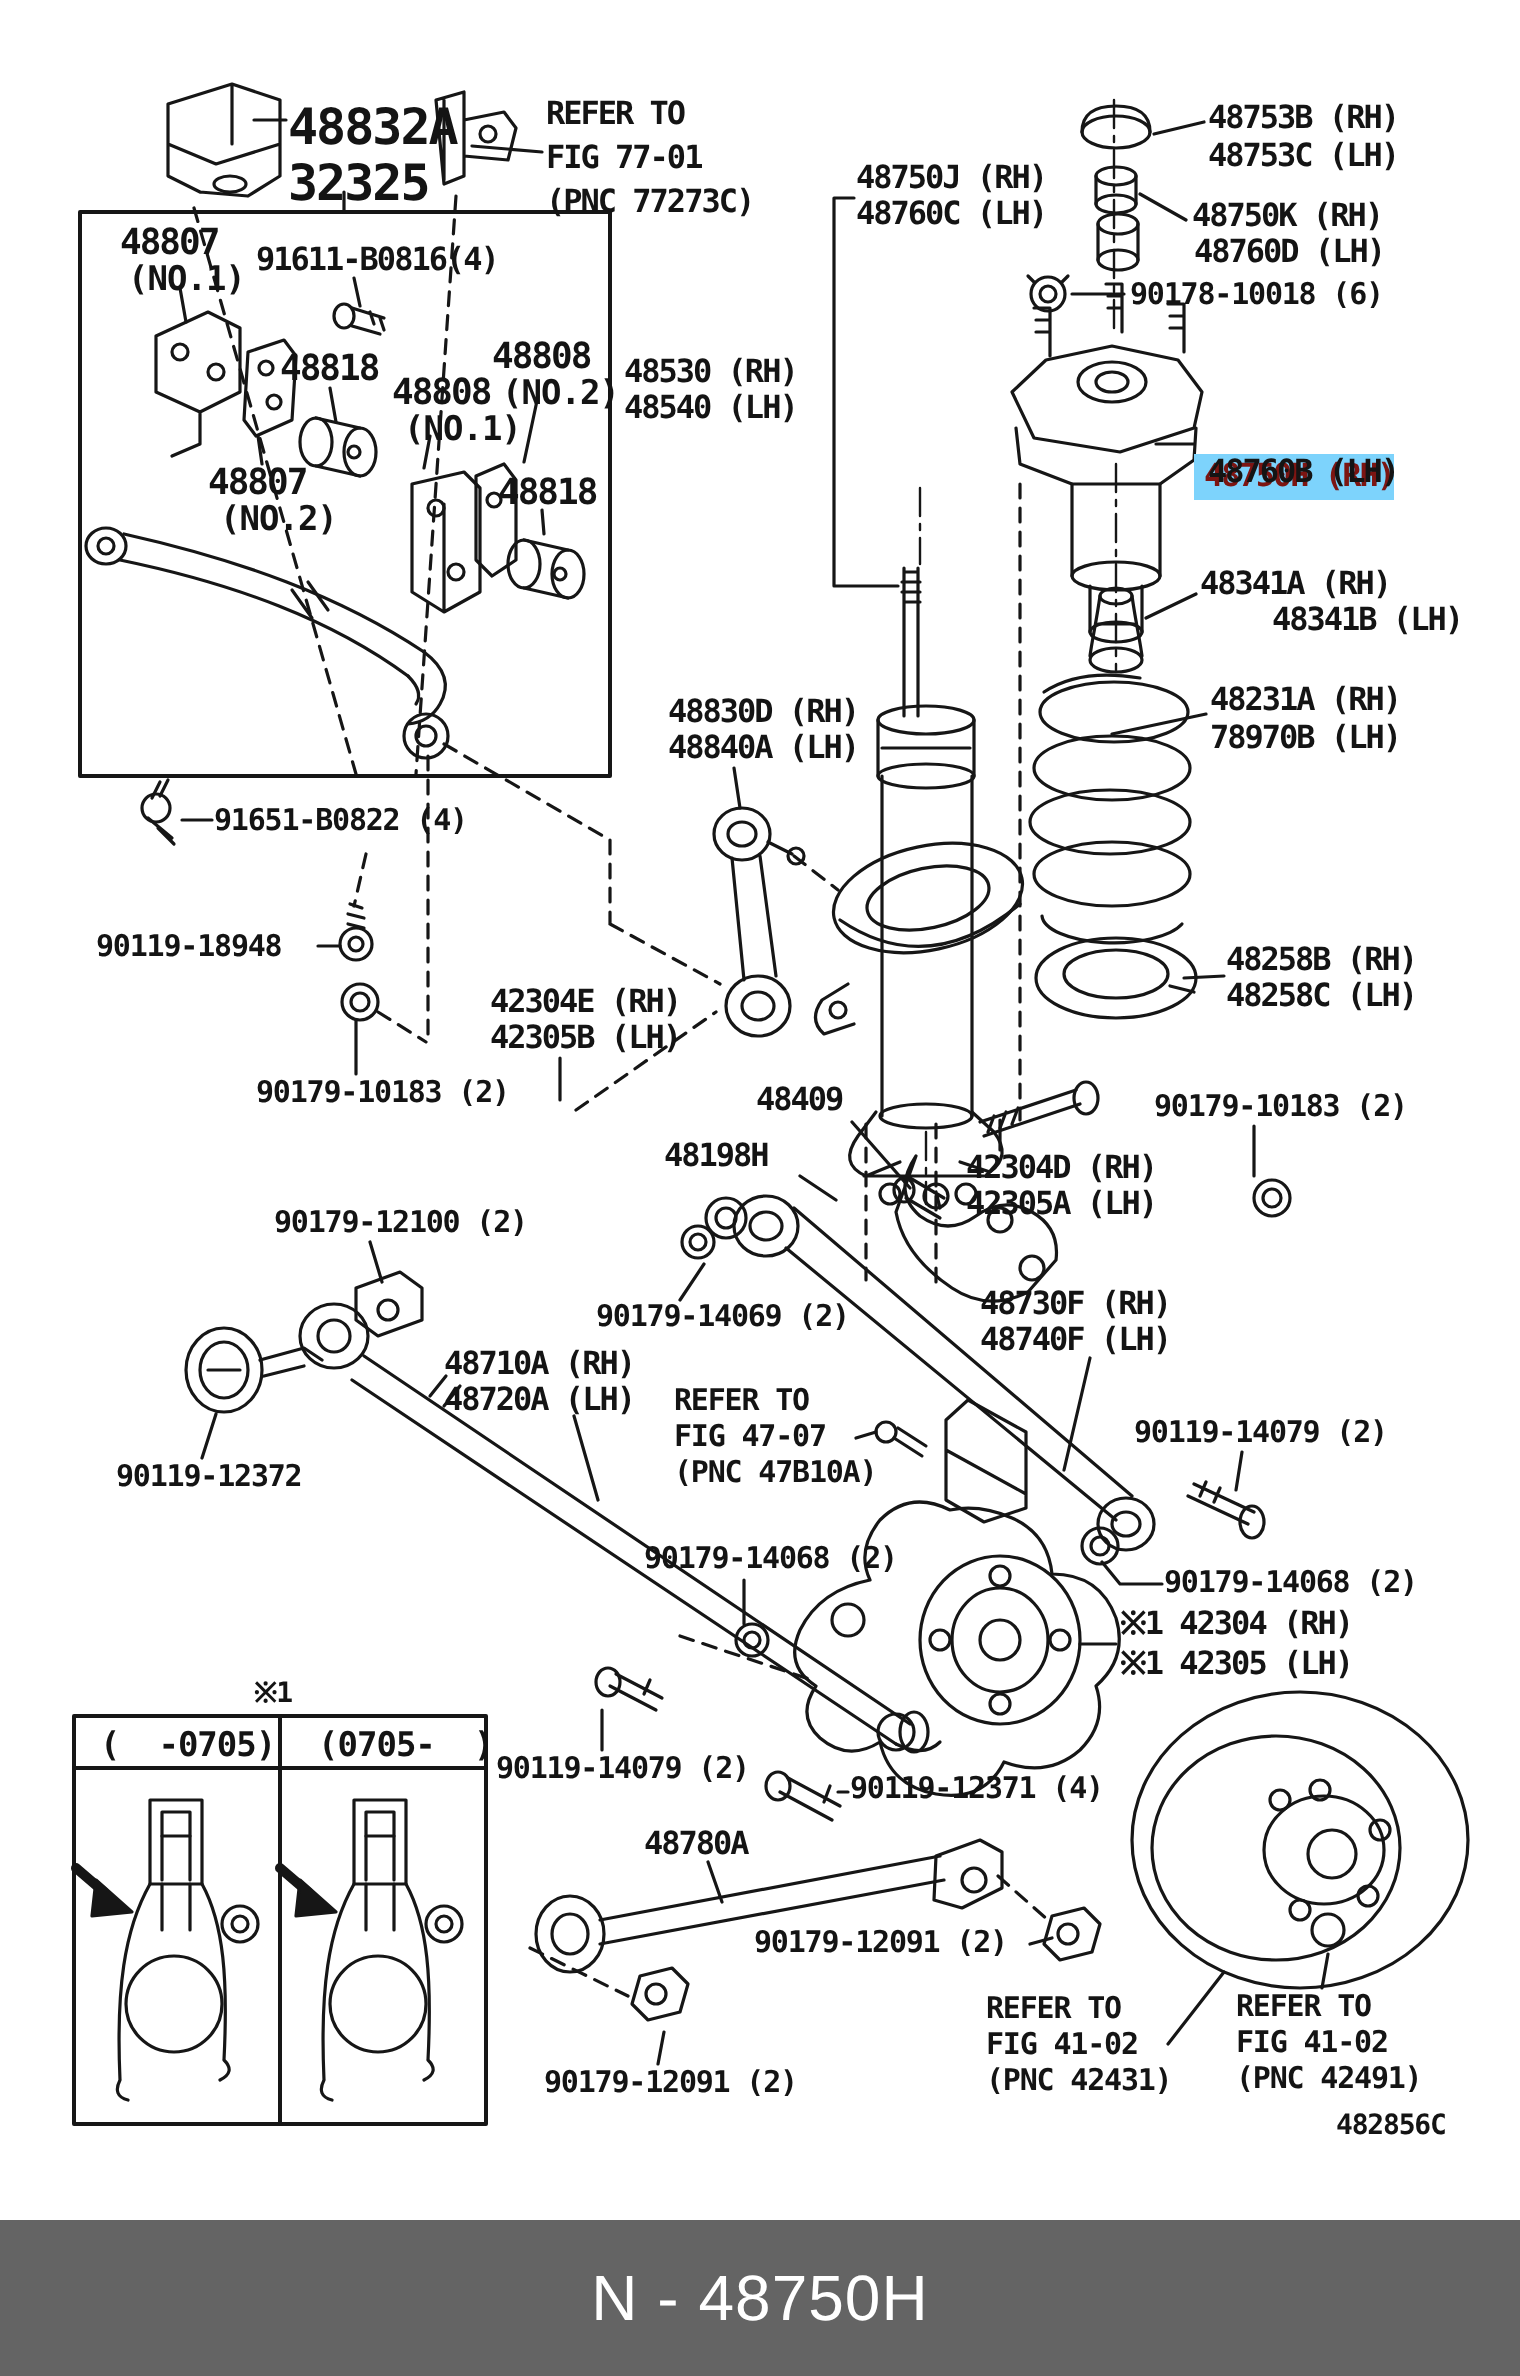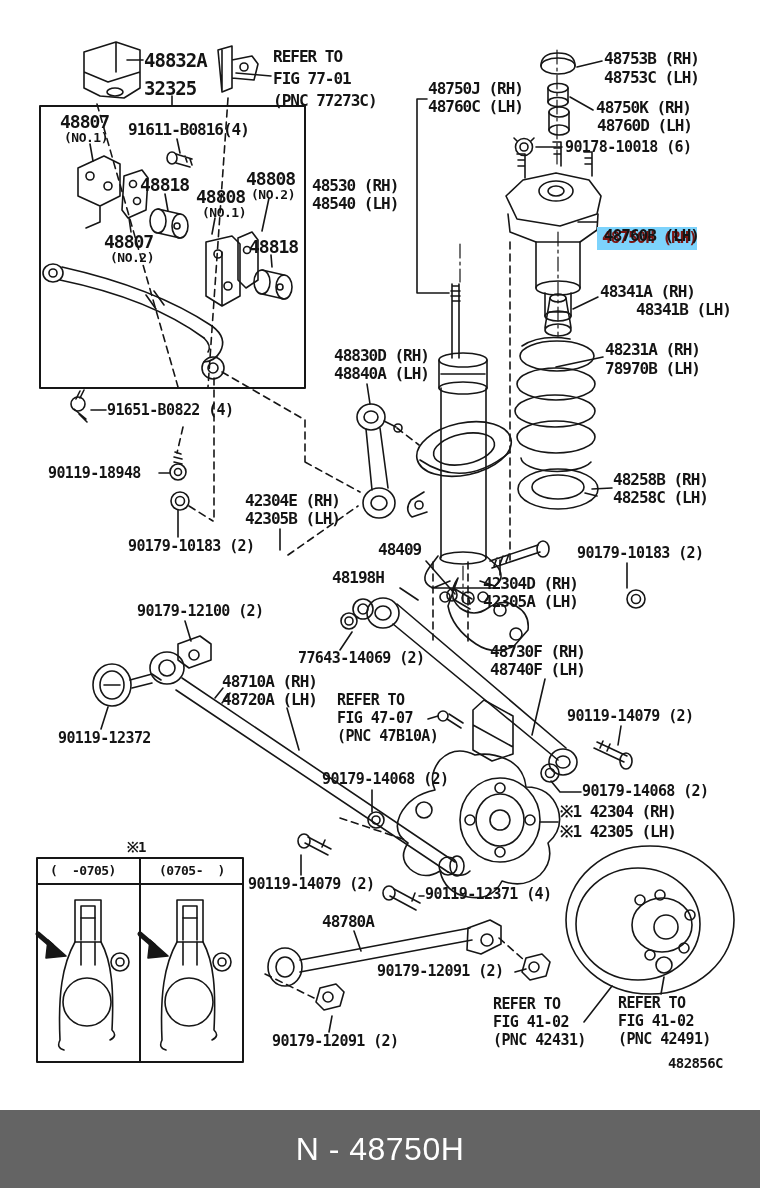--- a/index.html
+++ b/index.html
@@ -1,25 +1,25 @@
 <!DOCTYPE html>
 <html><head>
 <meta charset="utf-8">
 <style>
   html,body{margin:0;padding:0;background:#fff;}
   #stage{position:relative;width:760px;height:1188px;background:#fff;overflow:hidden;
          font-family:"DejaVu Sans Mono",monospace;}
   svg{position:absolute;left:0;top:0;}
   .lbl{position:absolute;font:bold 15px/1.12 "DejaVu Sans Mono",monospace;color:#141414;
        letter-spacing:-0.6px;white-space:pre;}
-  .s13{font-size:13px;letter-spacing:-0.5px;}
+  .s13{font-size:17px;letter-spacing:-0.5px;}
   .s14{font-size:14px;}
   .s16{font-size:16px;letter-spacing:-1px;}
   .s18{font-size:18px;letter-spacing:-1px;}
-  .s19{font-size:19px;letter-spacing:-1px;}
+  .s19{font-size:25px;letter-spacing:-1px;}
   .hl{background:#7dd3fc;color:#7c1512;padding:2px 0 3px 5px;margin-top:27px;}
   .footer{position:absolute;left:0;top:1110px;width:760px;height:78px;background:#646464;
           display:flex;align-items:center;justify-content:center;gap:44px;}
   .footer span{color:#fff;font:400 32px/1 "Liberation Sans",sans-serif;letter-spacing:0.5px;}
 </style>
 </head>
 <body>
 
 <div id="stage">
 
@@ -365,21 +365,21 @@
   <div class="lbl" style="left:48px;top:465px">90119-18948</div>
   <div class="lbl" style="left:128px;top:538px">90179-10183 (2)</div>
   <div class="lbl s16" style="left:245px;top:492px">42304E (RH)</div>
   <div class="lbl s16" style="left:245px;top:510px">42305B (LH)</div>
   <div class="lbl s16" style="left:378px;top:541px">48409</div>
   <div class="lbl s16" style="left:332px;top:569px">48198H</div>
   <div class="lbl s16" style="left:483px;top:575px">42304D (RH)</div>
   <div class="lbl s16" style="left:483px;top:593px">42305A (LH)</div>
   <div class="lbl" style="left:577px;top:545px">90179-10183 (2)</div>
   <div class="lbl" style="left:137px;top:603px">90179-12100 (2)</div>
-  <div class="lbl" style="left:298px;top:650px">77643-14069 (2)</div>
+  <div class="lbl" style="left:298px;top:650px">90179-14069 (2)</div>
   <div class="lbl s16" style="left:490px;top:643px">48730F (RH)</div>
   <div class="lbl s16" style="left:490px;top:661px">48740F (LH)</div>
   <div class="lbl s16" style="left:222px;top:673px">48710A (RH)</div>
   <div class="lbl s16" style="left:222px;top:691px">48720A (LH)</div>
   <div class="lbl" style="left:337px;top:692px">REFER TO</div>
   <div class="lbl" style="left:337px;top:710px">FIG 47-07</div>
   <div class="lbl" style="left:337px;top:728px">(PNC 47B10A)</div>
   <div class="lbl" style="left:58px;top:730px">90119-12372</div>
   <div class="lbl" style="left:322px;top:771px">90179-14068 (2)</div>
   <div class="lbl" style="left:582px;top:783px">90179-14068 (2)</div>

